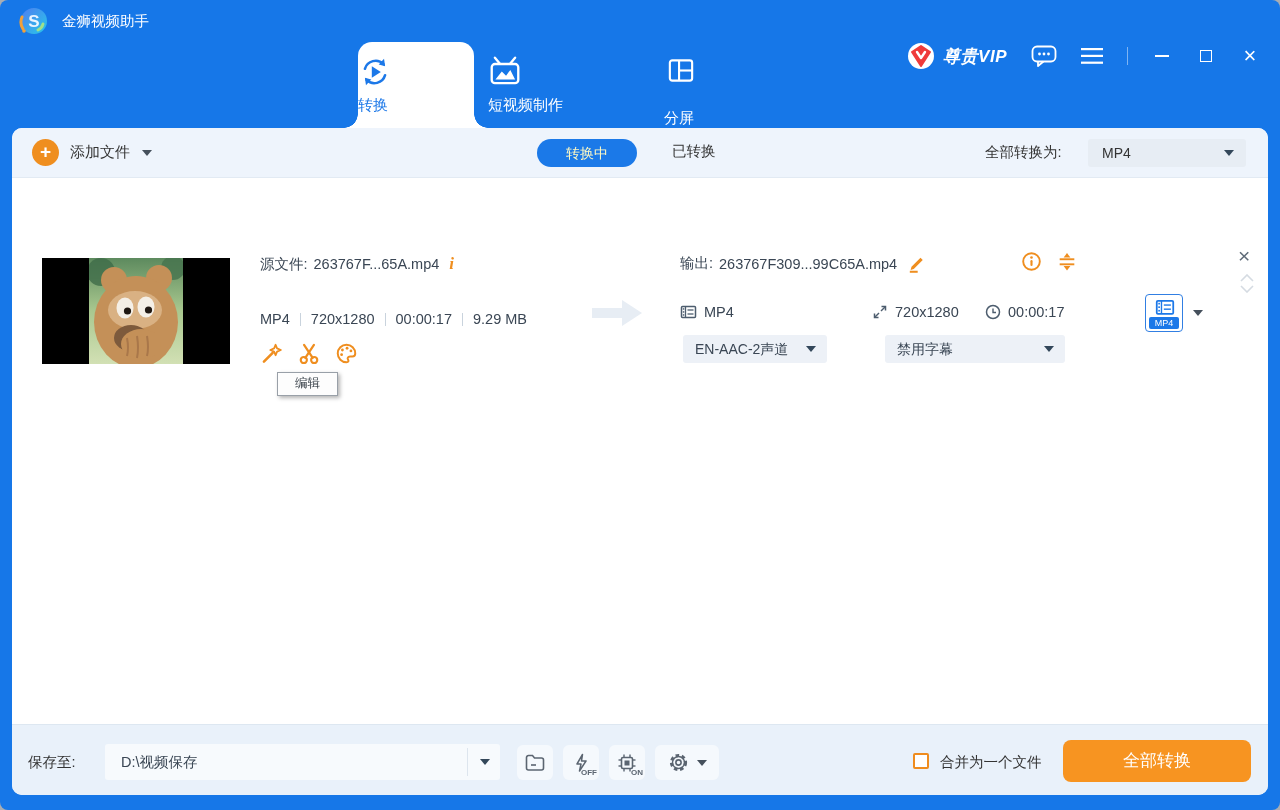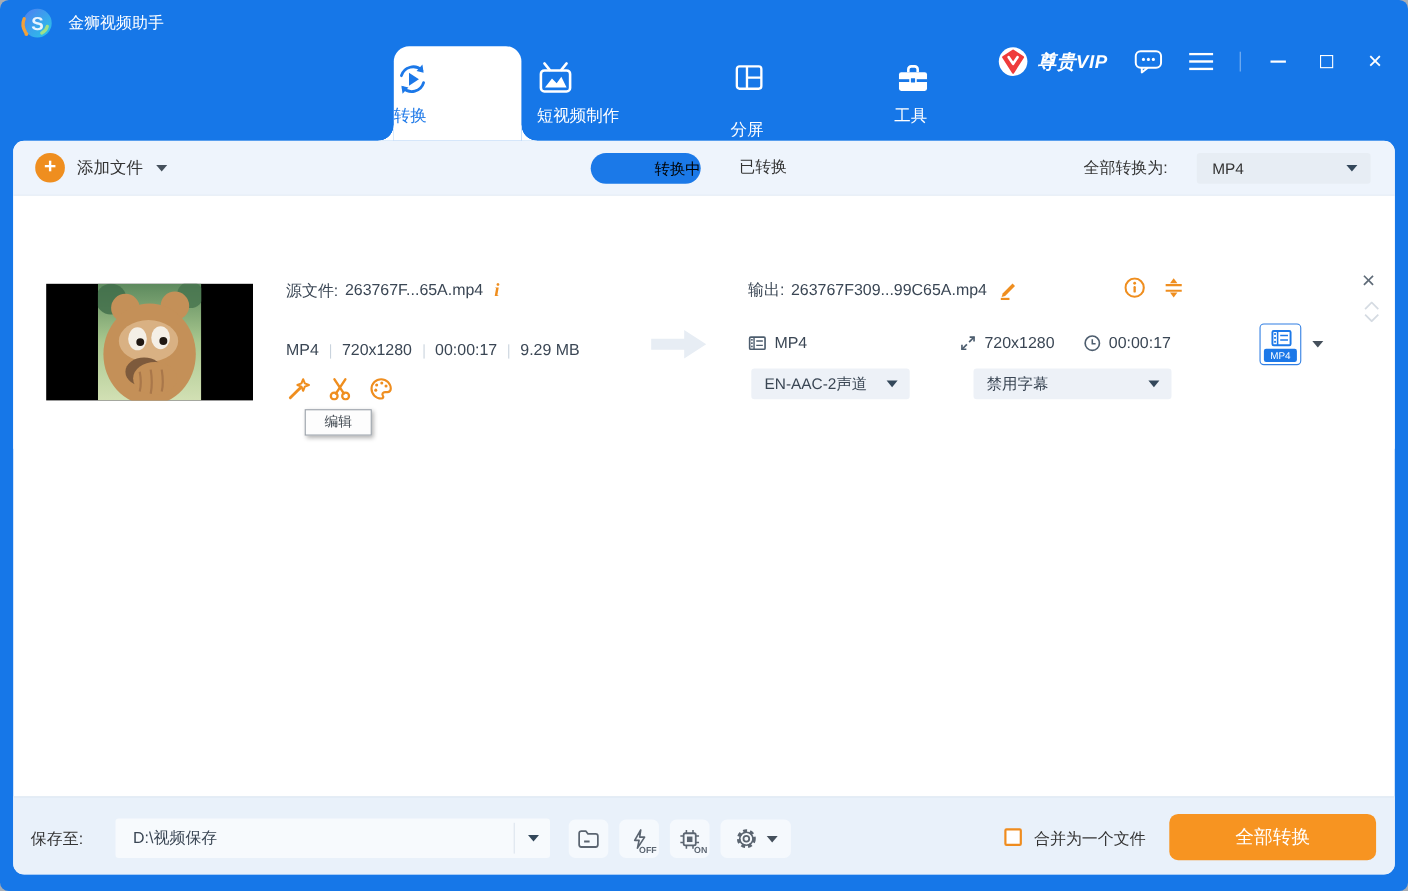--- a/index.html
+++ b/index.html
@@ -31,21 +31,21 @@
 
   
   .panel { position:absolute; left:12px; top:128px; width:1256px; height:667px; background:#fff; border-radius:10px; overflow:hidden; }
 
   .toolbar { position:relative; height:50px; background:#eef4fc; border-bottom:1px solid #e2eaf3; }
   .add-files { position:absolute; left:20px; top:11px; display:flex; align-items:center; cursor:pointer; }
   .plus-circle { width:27px; height:27px; border-radius:50%; background:#ef8e1f; color:#fff; font-size:19px; line-height:25px; text-align:center; font-weight:bold; }
   .add-label { margin-left:11px; font-size:15px; color:#333; }
   .caret { width:0; height:0; border-left:5.5px solid transparent; border-right:5.5px solid transparent; border-top:6.5px solid #45505c; }
   .add-caret { margin-left:12px; }
-  .seg-pill { position:absolute; left:525px; top:11px; width:100px; height:28px; border-radius:14px; background:#1b79e8; color:#000000; font-size:14px; text-align:right; line-height:28px; cursor:pointer; }
+  .seg-pill { position:absolute; left:525px; top:11px; width:100px; height:28px; border-radius:14px; background:#1b79e8; color:#fef9c3; font-size:14px; text-align:center; line-height:28px; cursor:pointer; }
   .seg-plain { position:absolute; left:660px; top:14px; font-size:14.5px; color:#333; cursor:pointer; }
   .convert-all-label { position:absolute; left:973px; top:15px; font-size:14.5px; color:#333; }
   .format-dd { position:absolute; left:1076px; top:11px; width:158px; height:28px; background:#e7edf4; border-radius:3px; cursor:pointer; }
   .format-dd .dd-text { position:absolute; left:14px; top:0; line-height:28px; font-size:14px; color:#333; }
   .format-dd .caret { position:absolute; right:12px; top:11px; border-top-color:#33475a; }
 
   
   .file-row { position:relative; height:230px; background:#fff; }
   .thumb { position:absolute; left:30px; top:80px; width:188px; height:106px; background:#000; display:flex; justify-content:center; }
   .src-line { position:absolute; left:248px; top:76px; display:flex; align-items:center; font-size:14.5px; color:#3a4654; }
@@ -167,29 +167,20 @@
 
   <div class="tab" style="left:664px; width:100px;gap:16px;">
     <svg width="34" height="34" viewBox="0 0 32 32">
       <rect x="4.5" y="5.5" width="23" height="21" rx="2.5" stroke="#fff" stroke-width="2.2" fill="none"></rect>
       <line x1="14" y1="5.5" x2="14" y2="26.5" stroke="#fff" stroke-width="2.2"></line>
       <line x1="14" y1="16" x2="27.5" y2="16" stroke="#fff" stroke-width="2.2"></line>
     </svg>
     <span class="tab-label">分屏</span>
   </div>
 
-  <div class="tab" style="left:813px; width:100px;">
-    <svg width="34" height="34" viewBox="0 0 32 32">
-      <path d="M12 10 V7.5 a2.5 2.5 0 0 1 2.5 -2.5 h3 a2.5 2.5 0 0 1 2.5 2.5 V10" stroke="#fff" stroke-width="2.2" fill="none"></path>
-      <rect x="4" y="10" width="24" height="16" rx="2" fill="#fff"></rect>
-      <rect x="4" y="16" width="24" height="2.4" fill="#1677e8"></rect>
-      <rect x="13.5" y="14.5" width="5" height="5" rx="1" fill="#1677e8" stroke="#fff" stroke-width="1.4"></rect>
-    </svg>
-    <span class="tab-label">工具</span>
-  </div>
 
   <div class="panel">
 
     <div class="toolbar">
       <div class="add-files">
         <div class="plus-circle">+</div>
         <span class="add-label">添加文件</span>
         <div class="caret add-caret"></div>
       </div>
       <div class="seg-pill">转换中</div>

